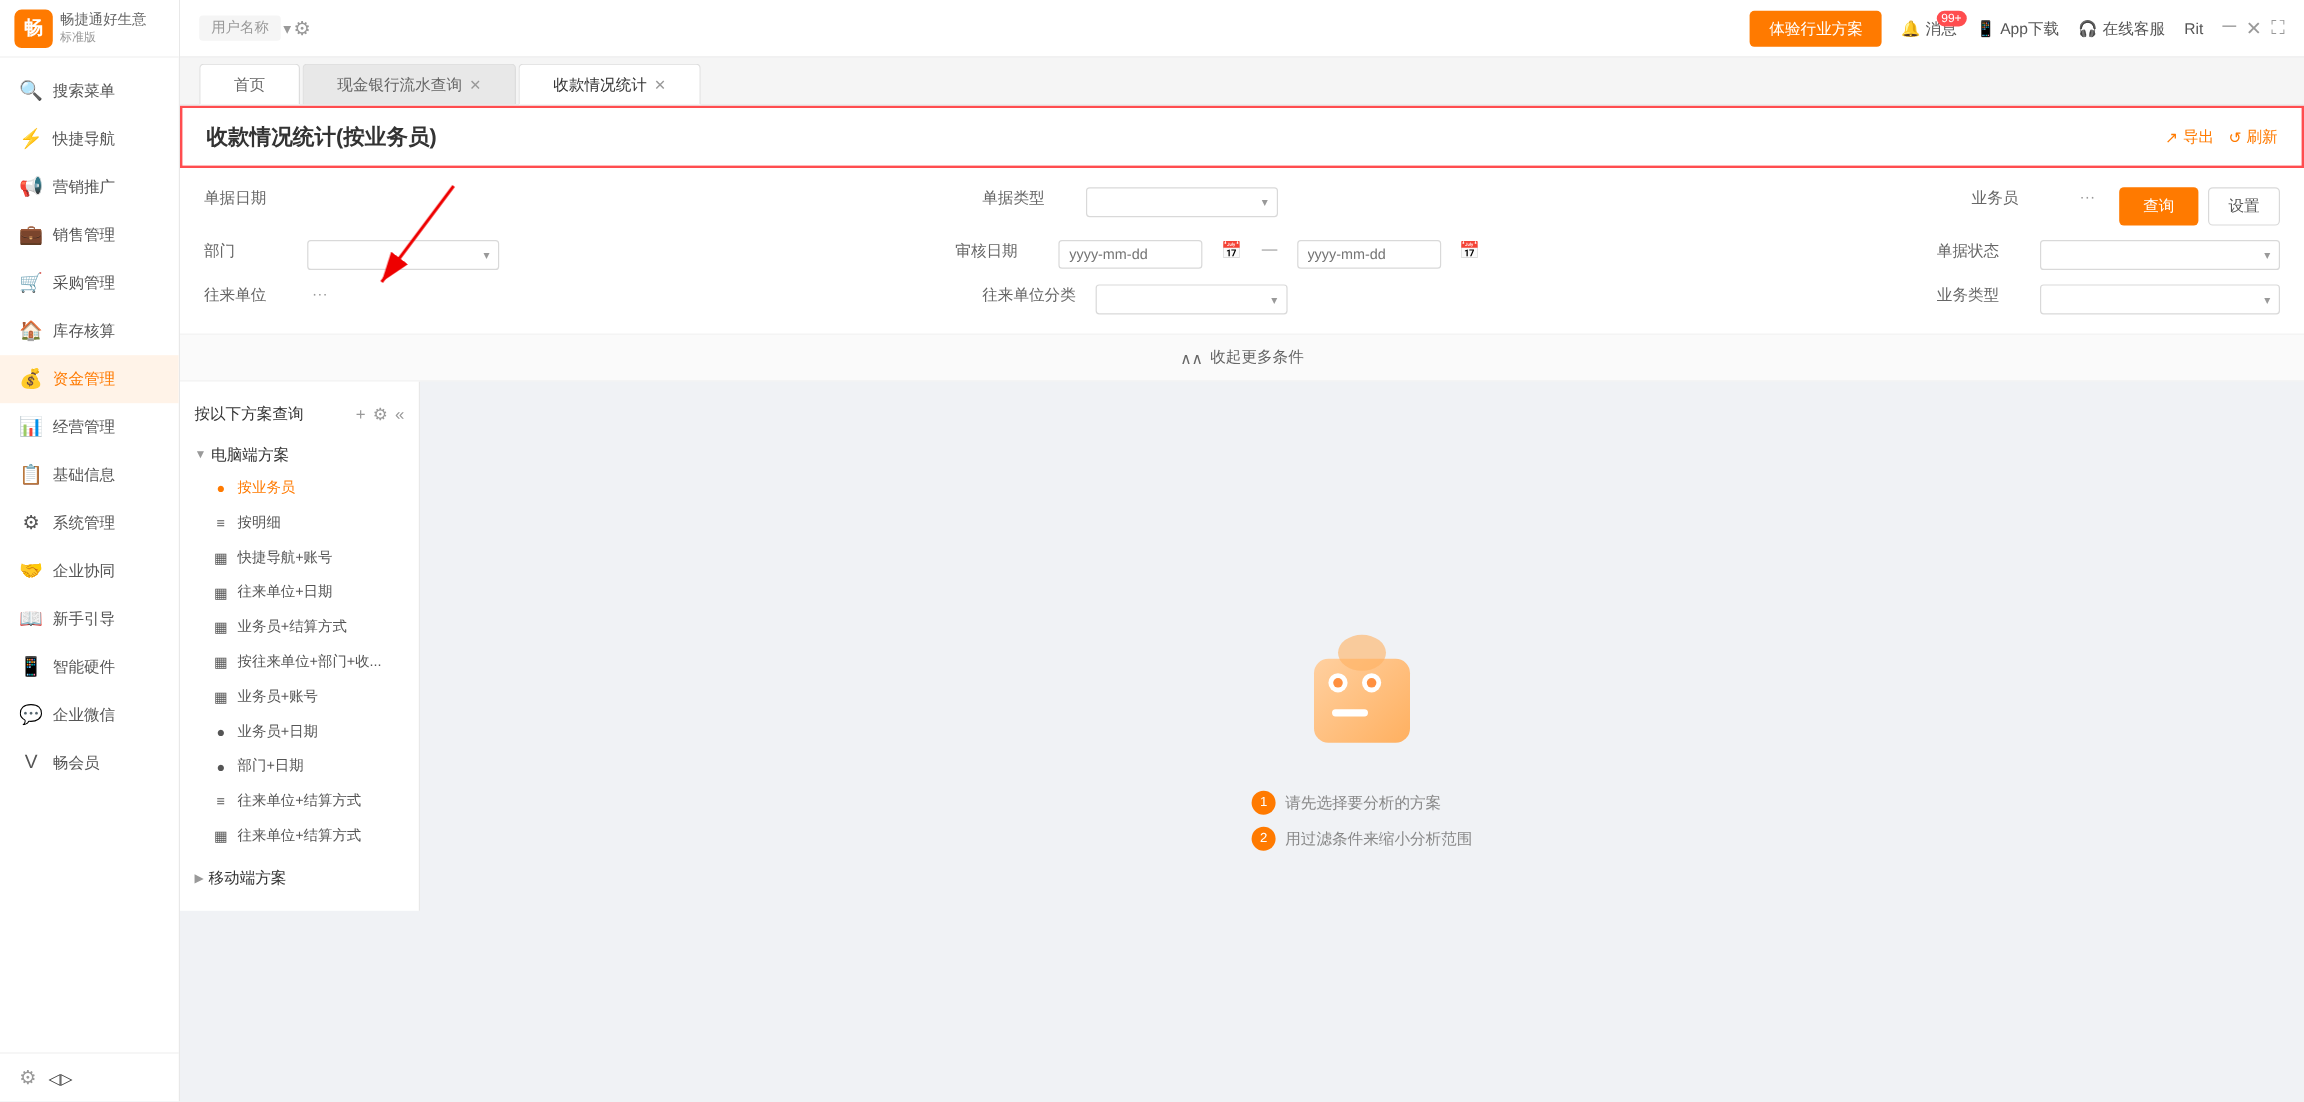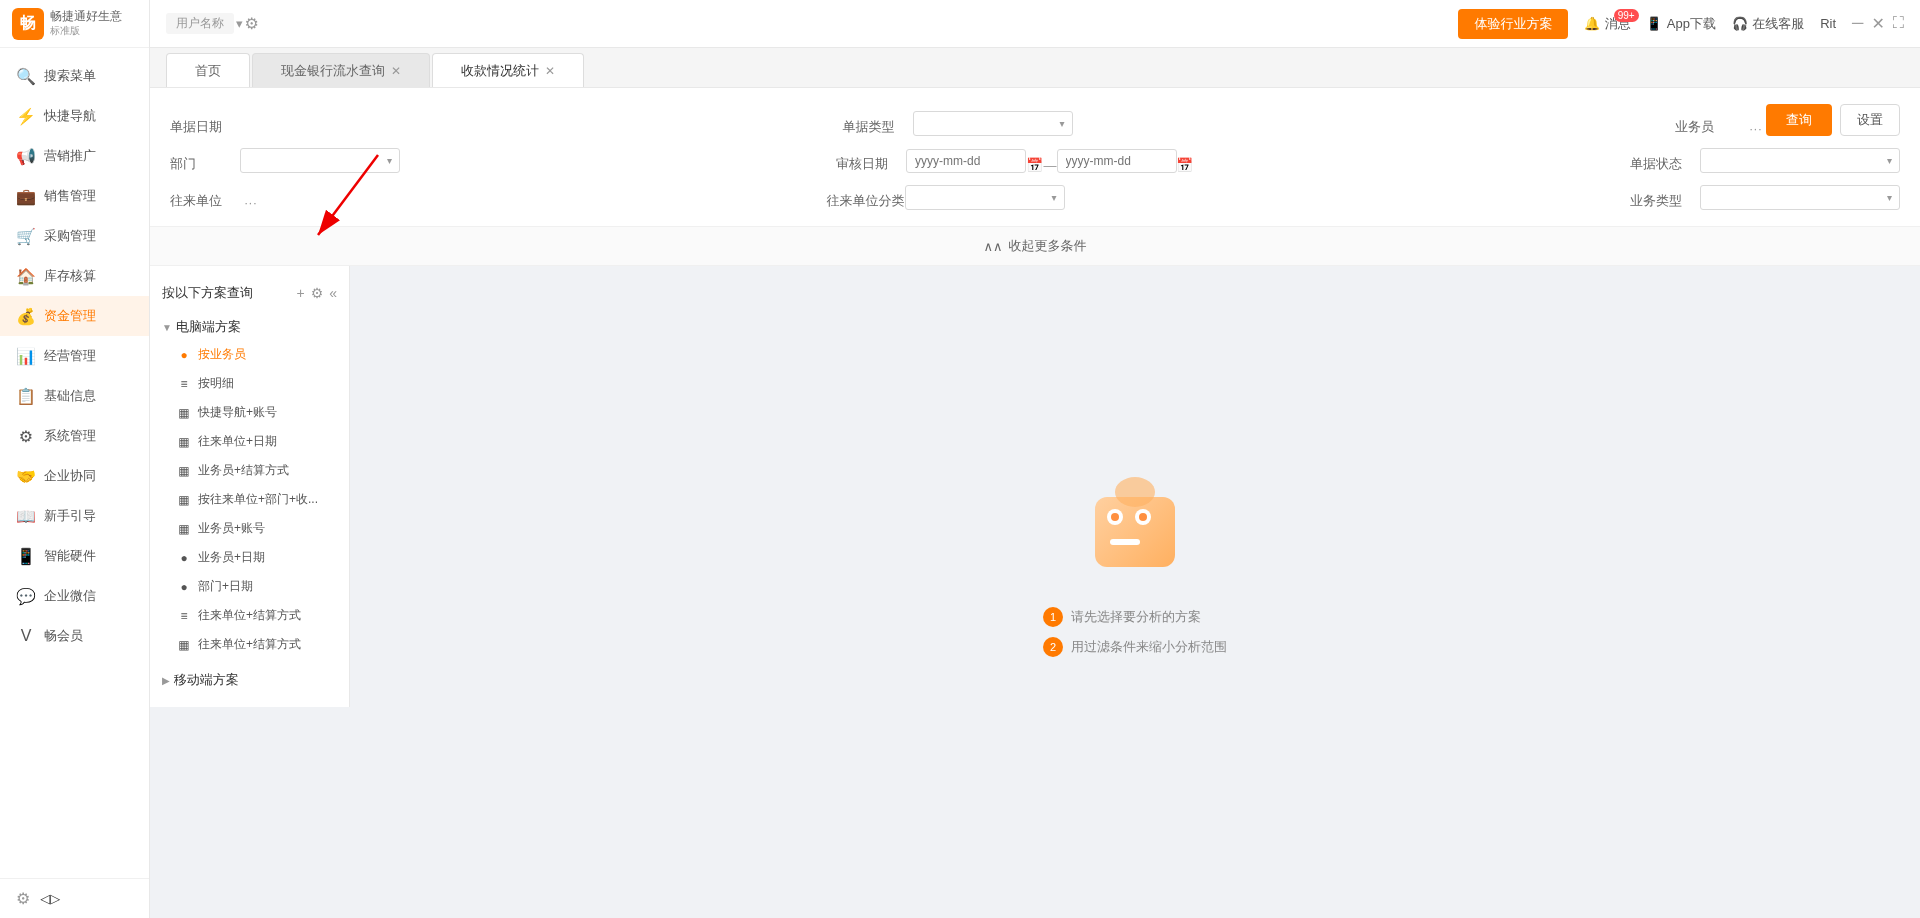--- a/index.html
+++ b/index.html
@@ -48,21 +48,21 @@
     .page-content { flex: 1; overflow-y: auto; background: #f0f2f5; }
 
     
     .page-title-bar { background: #fff; padding: 12px 20px; display: flex; align-items: center; justify-content: space-between; border-bottom: 1px solid #e8e8e8; border: 2px solid #ff4d4f; margin: 0; }
     .page-title { font-size: 18px; font-weight: bold; color: #333; }
     .title-actions { display: flex; gap: 12px; align-items: center; }
     .title-action-btn { display: flex; align-items: center; gap: 4px; color: #ff7a00; cursor: pointer; font-size: 13px; }
 
     
     .filter-section { background: #fff; margin: 0; padding: 16px 20px; border-bottom: 1px solid #f0f0f0; }
-    .filter-row { display: flex; align-items: flex-end; margin-bottom: 12px; }
+    .filter-row { display: flex; align-items: flex-start; gap: 16px; margin-bottom: 12px; }
     .filter-row:last-child { margin-bottom: 0; }
     .filter-label { color: #666; font-size: 13px; min-width: 70px; }
     .filter-date-group { display: flex; align-items: center; gap: 4px; }
     .date-preset-btn { padding: 2px 8px; border: 1px solid #d9d9d9; border-radius: 3px; cursor: pointer; font-size: 12px; color: #555; background: #fff; }
     .date-preset-btn.active { background: #ff7a00; color: #fff; border-color: #ff7a00; }
     .date-range { font-size: 12px; color: #666; margin-left: 6px; }
     .filter-select { border: 1px solid #d9d9d9; border-radius: 3px; padding: 4px 28px 4px 8px; font-size: 13px; color: #333; background: #fff; appearance: none; cursor: pointer; position: relative; min-width: 160px; }
     .filter-select-wrap { position: relative; display: inline-flex; align-items: center; }
     .filter-select-wrap .chevron { position: absolute; right: 8px; color: #999; font-size: 10px; pointer-events: none; }
     .filter-date-input { border: 1px solid #d9d9d9; border-radius: 3px; padding: 4px 8px; font-size: 12px; color: #999; background: #fff; width: 120px; }
@@ -227,20 +227,33 @@
         <span class="tab-close">✕</span>
       </div>
       <div class="tab-item active">
         <span>收款情况统计</span>
         <span class="tab-close">✕</span>
       </div>
     </div>
 
     <div class="page-content">
 
+      <div class="page-title-bar highlight-box">
+        <span class="page-title">收款情况统计(按业务员)</span>
+        <div class="title-actions">
+          <span class="title-action-btn">
+            <span>↗</span>
+            <span>导出</span>
+          </span>
+          <span class="title-action-btn">
+            <span>↺</span>
+            <span>刷新</span>
+          </span>
+        </div>
+      </div>
 
       <div class="filter-section">
 
         <div class="filter-row">
           <span class="filter-label">单据日期</span>
           <div style="flex:1;"></div>
           <span class="filter-label">单据类型</span>
           <div class="filter-select-wrap">
             <select class="filter-select">
               <option></option>

